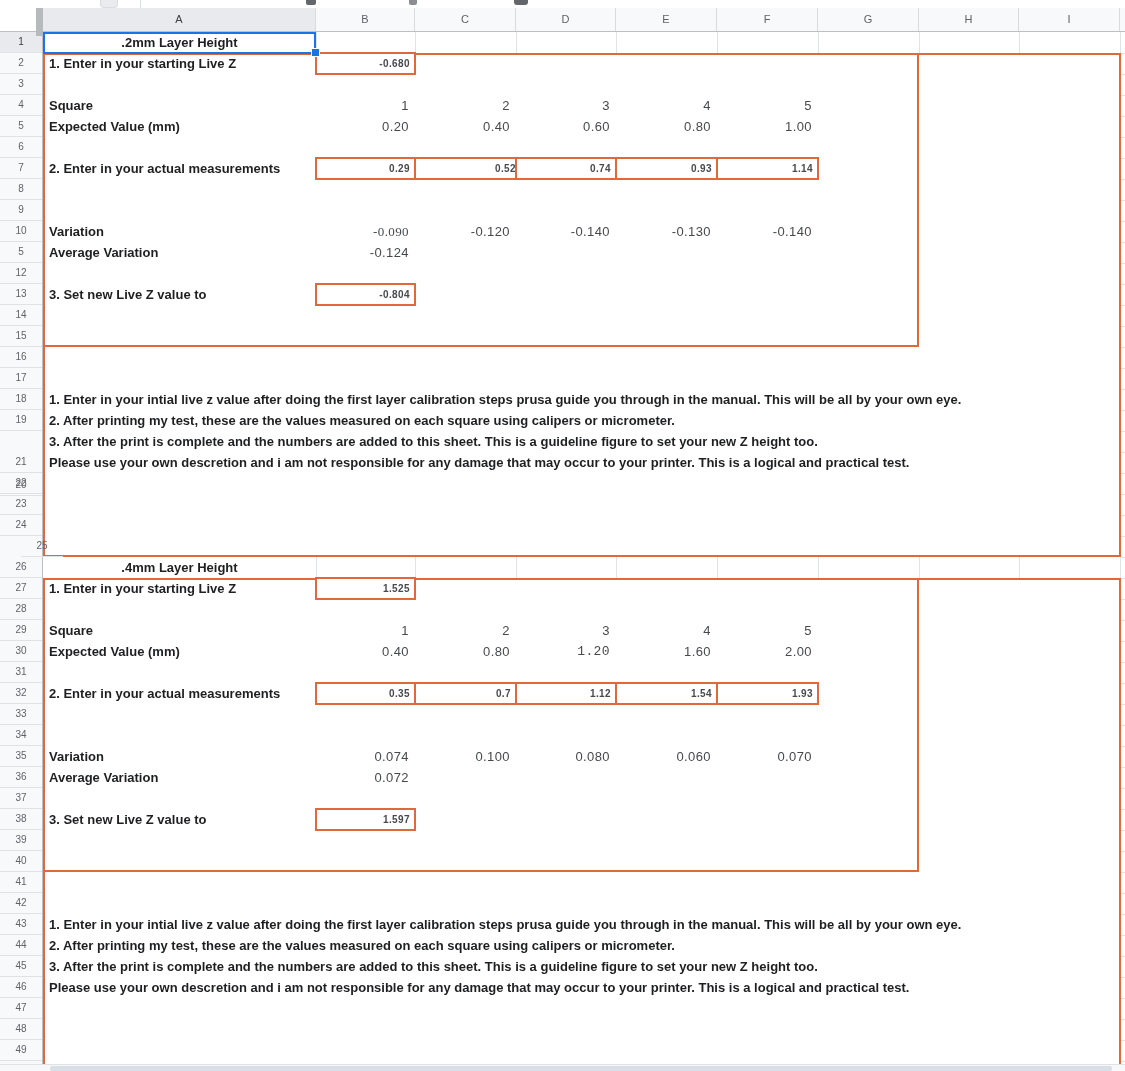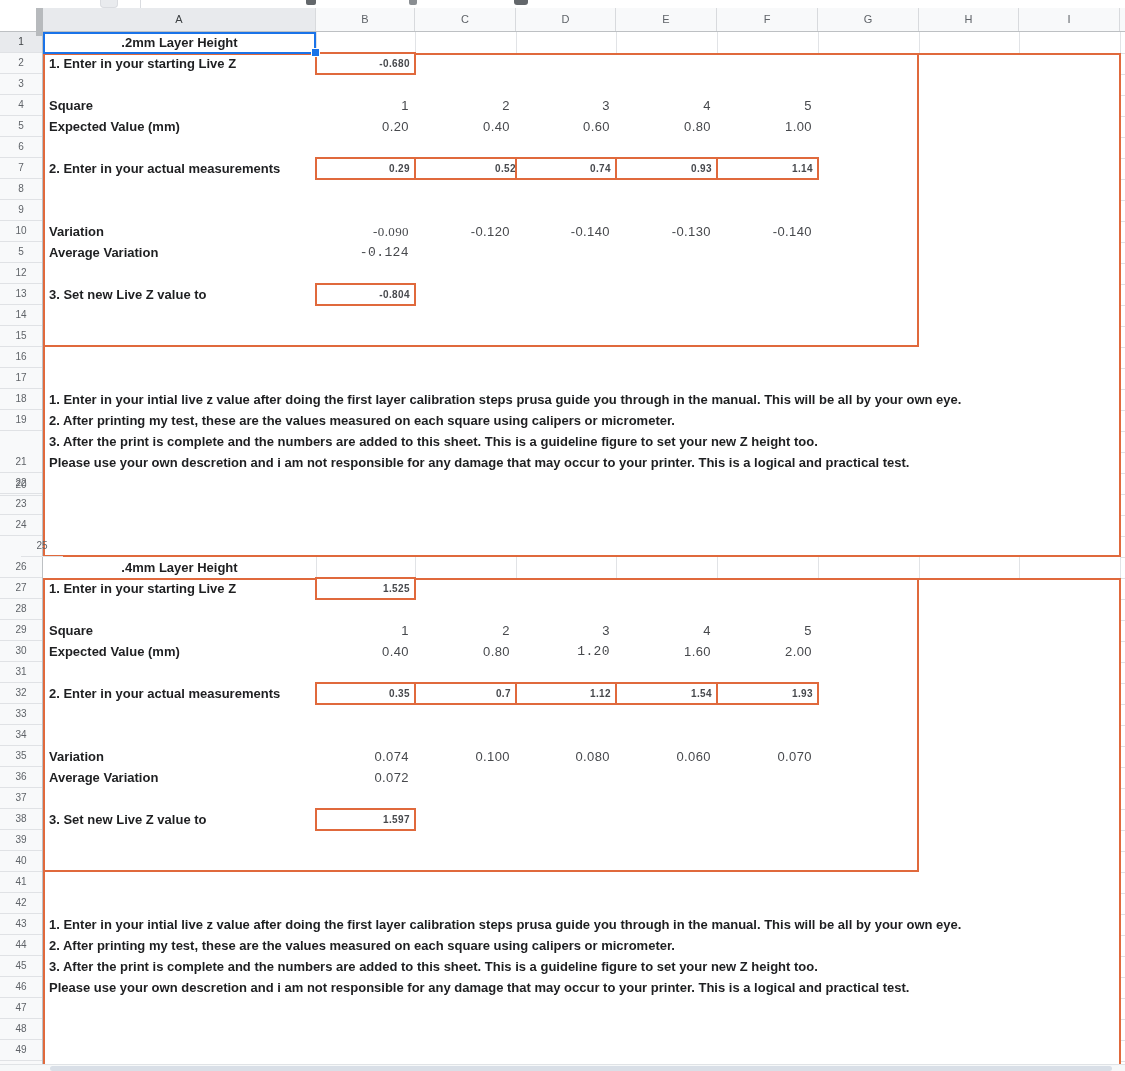--- a/index.html
+++ b/index.html
@@ -172,21 +172,21 @@
       <div class="orange-cell" style="left: 716px; top: 157px; width: 103px; height: 23px;">
         <div class="orange-cell-value">1.14</div>
       </div>
       <div class="cell-label" style="top: 221px;">Variation</div>
       <div class="cell-value" style="left: 316px; top: 221px; width: 99px; font-family: Liberation Serif, serif;">-0.090</div>
       <div class="cell-value" style="left: 415px; top: 221px; width: 101px;">-0.120</div>
       <div class="cell-value" style="left: 516px; top: 221px; width: 100px;">-0.140</div>
       <div class="cell-value" style="left: 616px; top: 221px; width: 101px;">-0.130</div>
       <div class="cell-value" style="left: 717px; top: 221px; width: 101px;">-0.140</div>
       <div class="cell-label" style="top: 242px;">Average Variation</div>
-      <div class="cell-value" style="left: 316px; top: 242px; width: 99px; font-family: Liberation Mono, monospace;">-0.124</div>
+      <div class="cell-value" style="left: 316px; top: 242px; width: 99px;">-0.124</div>
       <div class="cell-label" style="top: 284px;">3. Set new Live Z value to</div>
       <div class="orange-cell" style="left: 315px; top: 283px; width: 101px; height: 23px;">
         <div class="orange-cell-value">-0.804</div>
       </div>
       <div class="note-line" style="top: 389px;">1. Enter in your intial live z value after doing the first layer calibration steps prusa guide you through in the manual. This will be all by your own eye.</div>
       <div class="note-line" style="top: 410px;">2. After printing my test, these are the values measured on each square using calipers or micrometer.</div>
       <div class="note-line" style="top: 431px;">3. After the print is complete and the numbers are added to this sheet. This is a guideline figure to set your new Z height too.</div>
       <div class="note-line" style="top: 452px;">Please use your own descretion and i am not responsible for any damage that may occur to your printer. This is a logical and practical test.</div>
       <div class="cell-title" style="left: 43px; top: 557px; width: 273px;">.4mm Layer Height</div>
       <div class="cell-label" style="top: 578px;">1. Enter in your starting Live Z</div>

